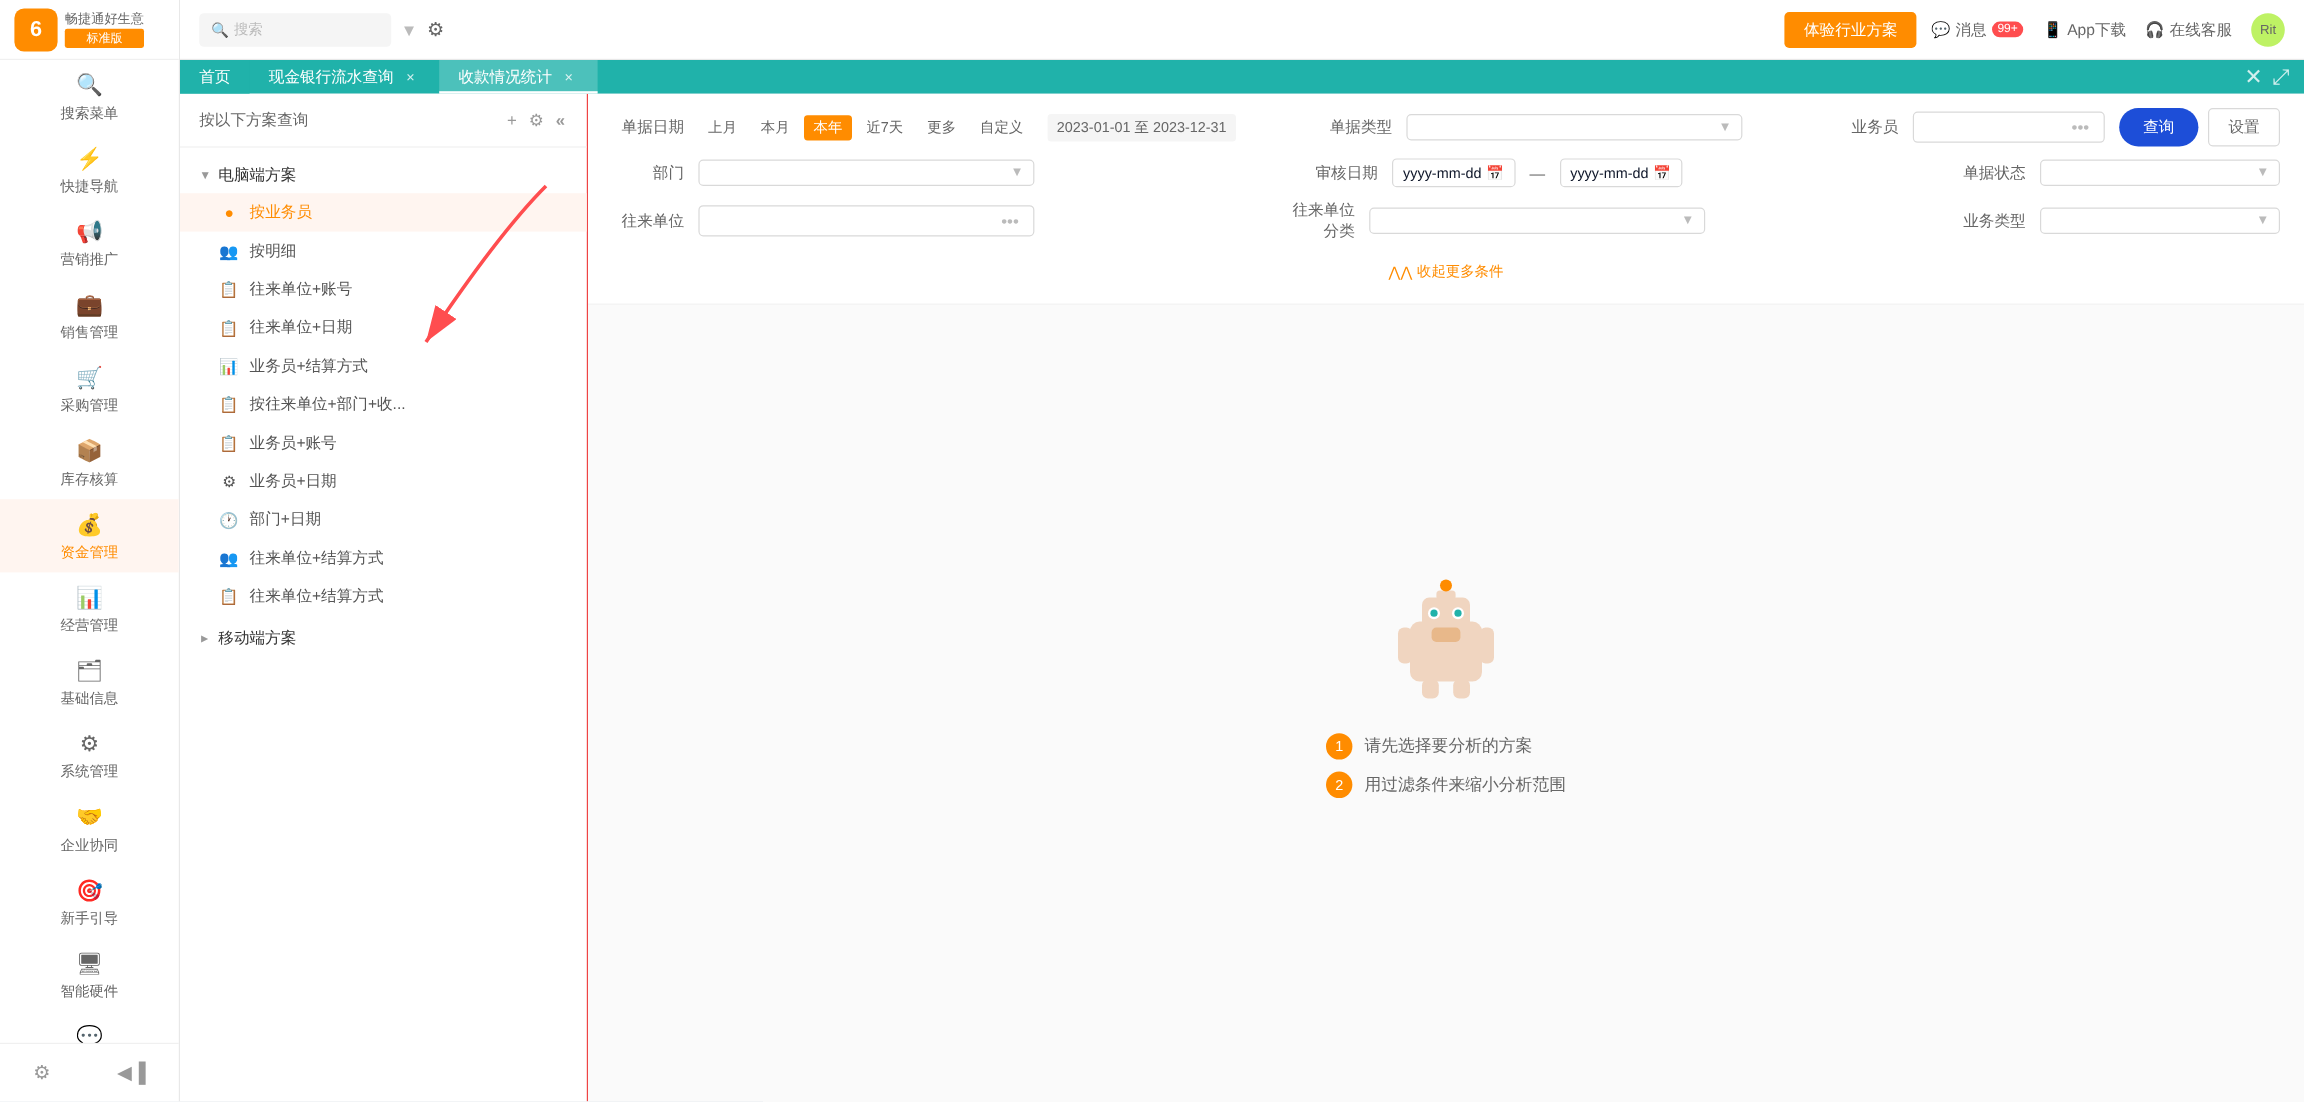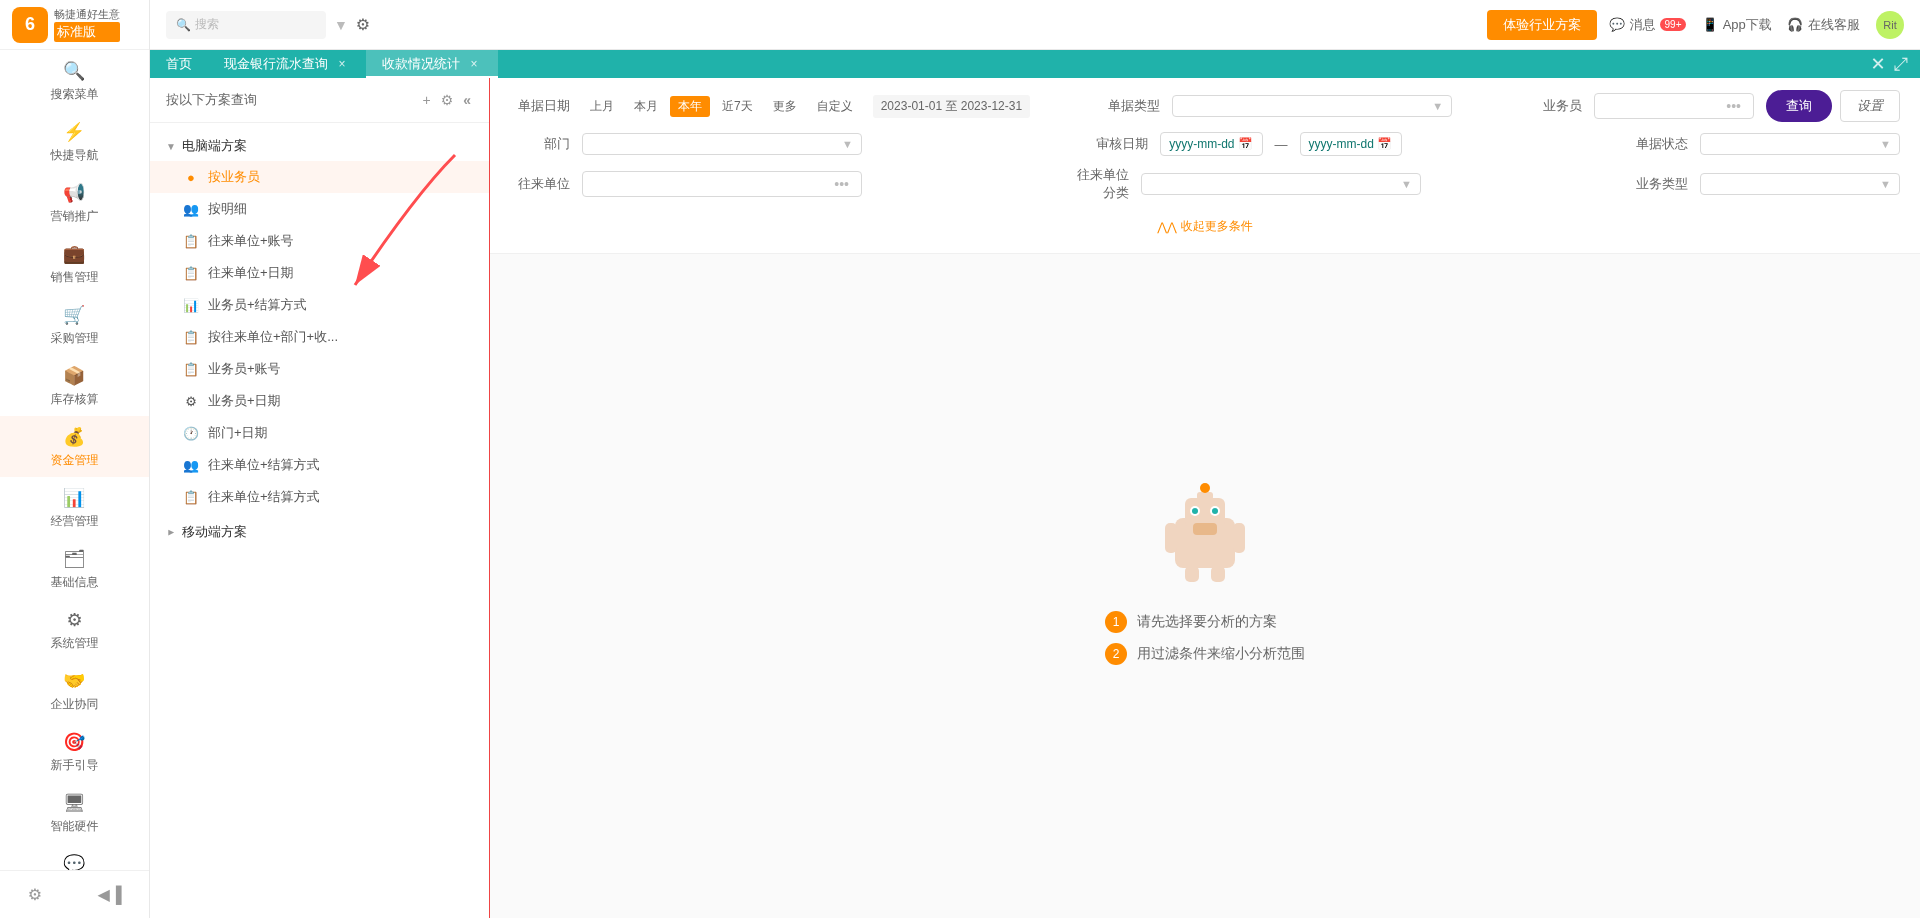--- a/index.html
+++ b/index.html
@@ -6,21 +6,21 @@
     body { background: #f0f2f5; font-size: 13px; color: #333; overflow: hidden; height: 918px; width: 1920px; }
 
     
     .app-wrapper { display: flex; height: 918px; width: 1920px; }
 
     
     .sidebar { width: 150px; background: #fff; display: flex; flex-direction: column; border-right: 1px solid #e8e8e8; flex-shrink: 0; }
     .sidebar-logo { height: 50px; display: flex; align-items: center; padding: 0 12px; background: #fff; border-bottom: 1px solid #f0f0f0; }
     .logo-icon { width: 36px; height: 36px; background: #ff8c00; border-radius: 8px; display: flex; align-items: center; justify-content: center; color: white; font-size: 18px; font-weight: bold; margin-right: 6px; }
     .logo-text { font-size: 11px; color: #666; line-height: 1.3; }
-    .logo-badge { font-size: 13px; background: #ff8c00; color: white; padding: 1px 3px; border-radius: 2px; }
+    .logo-badge { font-size: 10px; background: #ff8c00; color: white; padding: 1px 18px; border-radius: 2px; }
     .sidebar-nav { flex: 1; overflow-y: auto; }
     .sidebar-nav::-webkit-scrollbar { width: 0; }
     .sidebar-item { display: flex; flex-direction: column; align-items: center; padding: 10px 0 8px; cursor: pointer; color: #666; font-size: 12px; gap: 4px; }
     .sidebar-item.active { background: #fff5f0; color: #ff8c00; }
     .sidebar-item .icon { font-size: 18px; }
     .sidebar-footer { padding: 10px 0; border-top: 1px solid #f0f0f0; display: flex; justify-content: space-around; }
     .sidebar-footer-btn { cursor: pointer; color: #999; font-size: 16px; padding: 4px; }
 
     
     .main-area { flex: 1; display: flex; flex-direction: column; overflow: hidden; }
@@ -83,26 +83,26 @@
     .filter-area { background: #fff; padding: 12px 20px; border-bottom: 1px solid #f0f0f0; }
     .filter-row { display: flex; align-items: center; margin-bottom: 10px; gap: 12px; flex-wrap: wrap; }
     .filter-row:last-child { margin-bottom: 0; }
     .filter-label { color: #666; font-size: 13px; width: 60px; text-align: right; flex-shrink: 0; }
     .filter-date-group { display: flex; align-items: flex-start; gap: 4px; }
     .date-quick-btn { padding: 2px 8px; cursor: pointer; font-size: 12px; color: #666; border-radius: 2px; }
     .date-quick-btn.active { background: #ff8c00; color: white; border-radius: 3px; }
     .date-range-text { color: #666; font-size: 12px; background: #f5f5f5; padding: 3px 8px; border-radius: 3px; }
     .filter-select { border: 1px solid #d9d9d9; border-radius: 4px; padding: 4px 8px; font-size: 13px; color: #666; min-width: 180px; display: flex; align-items: center; justify-content: space-between; cursor: pointer; background: white; }
     .filter-select-wide { min-width: 280px; }
-    .filter-input-date { border: 1px solid #d9d9d9; border-radius: 4px; padding: 4px 8px; font-size: 12px; color: #0f766e; display: flex; align-items: center; gap: 4px; cursor: pointer; background: white; }
+    .filter-input-date { border: 1px solid #d9d9d9; border-radius: 4px; padding: 4px 8px; font-size: 12px; color: #0f172a; display: flex; align-items: center; gap: 4px; cursor: pointer; background: white; }
     .filter-dash { color: #666; }
     .chevron-down { color: #bbb; font-size: 11px; }
     .filter-actions { display: flex; gap: 8px; }
-    .btn-query { background: #4c1d95; color: white; border: none; border-radius: 16px; padding: 6px 20px; cursor: pointer; font-size: 13px; }
-    .btn-setting { background: white; color: #666; border: 1px solid #d9d9d9; border-radius: 4px; padding: 6px 16px; cursor: pointer; font-size: 13px; font-style: italic; }
+    .btn-query { background: #1d4ed8; color: white; border: none; border-radius: 16px; padding: 6px 20px; cursor: pointer; font-size: 13px; }
+    .btn-setting { background: white; color: #666; border: 1px solid #d9d9d9; border-radius: 4px; padding: 6px 16px; cursor: pointer; font-size: 13px; }
     .dots-btn { color: #bbb; cursor: pointer; font-size: 14px; padding: 0 4px; }
     .filter-collapse-bar { display: flex; justify-content: center; align-items: center; padding: 6px 0; cursor: pointer; color: #ff8c00; font-size: 12px; gap: 4px; margin-top: 4px; }
 
     
     .empty-area { flex: 1; display: flex; flex-direction: column; align-items: center; justify-content: center; gap: 20px; background: #fafafa; padding-bottom: 40px; }
     .empty-steps { display: flex; flex-direction: column; gap: 10px; }
     .empty-step { display: flex; align-items: center; gap: 10px; color: #666; font-size: 14px; }
     .step-num { width: 22px; height: 22px; border-radius: 50%; background: #ff8c00; color: white; font-size: 12px; display: flex; align-items: center; justify-content: center; flex-shrink: 0; }
   </style>
 </head>

